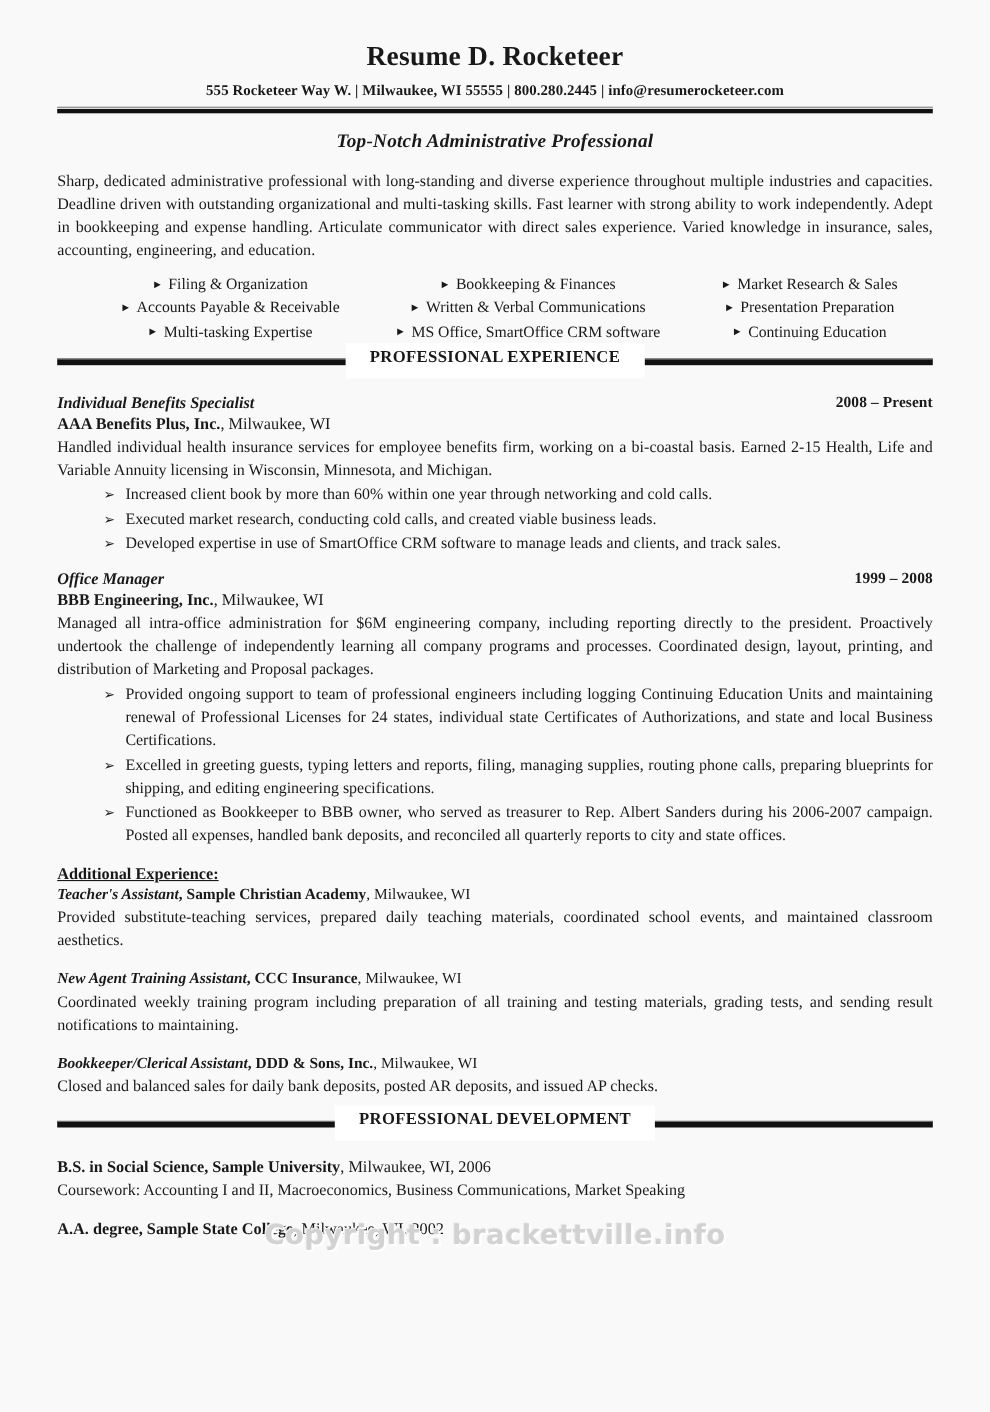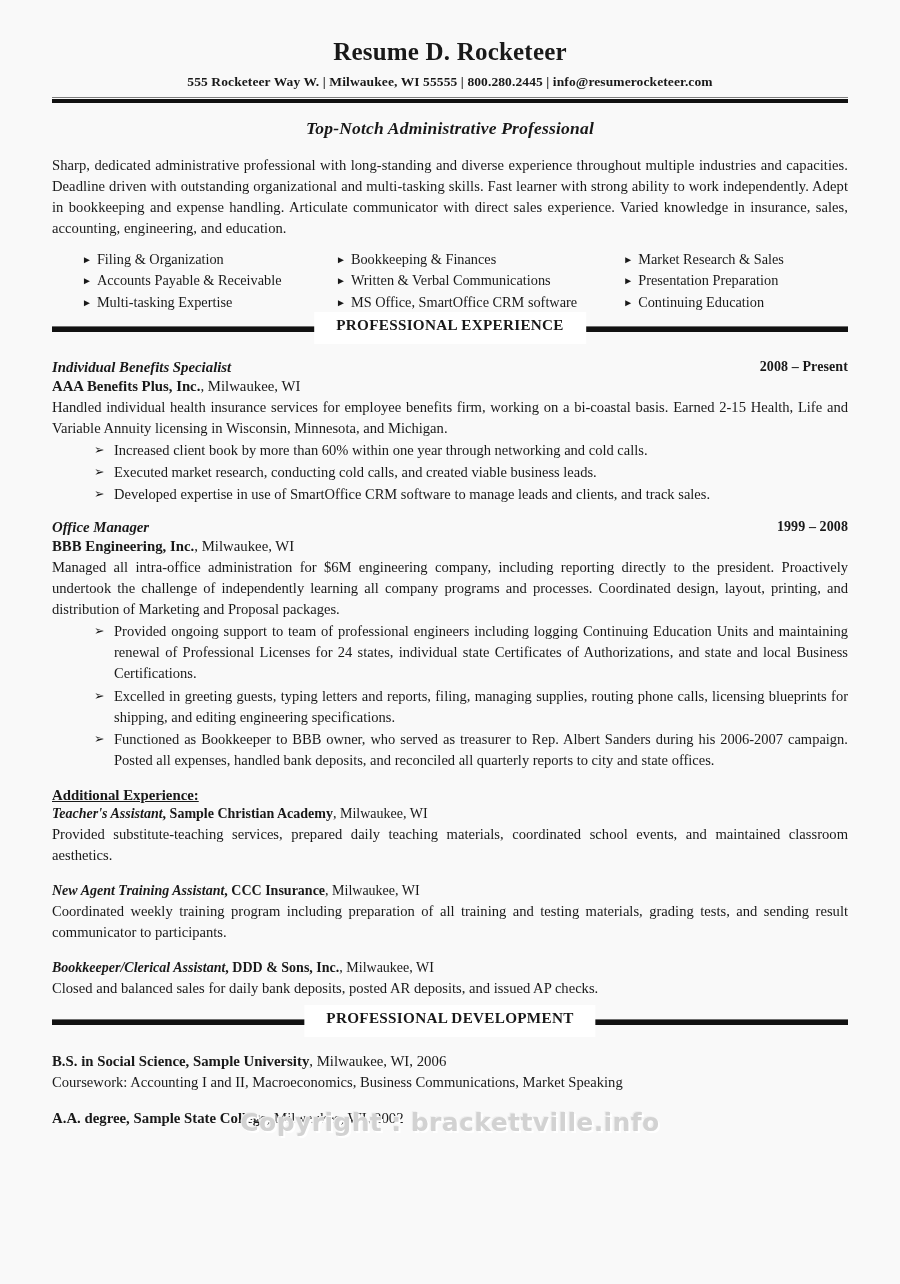--- a/index.html
+++ b/index.html
@@ -82,20 +82,21 @@
     line-height: 1.44;
     text-align: justify;
     letter-spacing: 0.05px;
   }
 
   
   .skills {
     margin-top: 10px;
     display: flex;
     padding-left: 30px;
+    text-align: center;
   }
   .skills-col {
     display: flex;
     flex-direction: column;
   }
   .skills-col.c1 { width: 260px; }
   .skills-col.c2 { width: 294px; }
   .skills-col.c3 { width: 230px; }
   .skill {
     font-size: 14.3px;
@@ -293,35 +294,35 @@
 
       <div class="job-block">
         <div class="job-head">
           <div class="job-title">Office Manager</div>
           <div class="job-dates">1999 – 2008</div>
         </div>
         <div class="job-company"><b>BBB Engineering, Inc.</b><span>, Milwaukee, WI</span></div>
         <div class="job-desc">Managed all intra-office administration for $6M engineering company, including reporting directly to the president. Proactively undertook the challenge of independently learning all company programs and processes. Coordinated design, layout, printing, and distribution of Marketing and Proposal packages.</div>
         <ul class="bullets">
           <li><span class="arrow">➢</span><span>Provided ongoing support to team of professional engineers including logging Continuing Education Units and maintaining renewal of Professional Licenses for 24 states, individual state Certificates of Authorizations, and state and local Business Certifications.</span></li>
-          <li><span class="arrow">➢</span><span>Excelled in greeting guests, typing letters and reports, filing, managing supplies, routing phone calls, licensing blueprints for shipping, and editing engineering specifications.</span></li>
+          <li><span class="arrow">➢</span><span>Excelled in greeting guests, typing letters and reports, filing, managing supplies, routing phone calls, preparing blueprints for shipping, and editing engineering specifications.</span></li>
           <li><span class="arrow">➢</span><span>Functioned as Bookkeeper to BBB owner, who served as treasurer to Rep. Albert Sanders during his 2006-2007 campaign. Posted all expenses, handled bank deposits, and reconciled all quarterly reports to city and state offices.</span></li>
         </ul>
       </div>
 
       <div class="addl-heading">Additional Experience:</div>
 
       <div>
         <div class="addl-role"><i>Teacher's Assistant</i><b>, Sample Christian Academy</b><span>, Milwaukee, WI</span></div>
         <div class="addl-desc">Provided substitute-teaching services, prepared daily teaching materials, coordinated school events, and maintained classroom aesthetics.</div>
       </div>
 
       <div class="addl-block">
         <div class="addl-role"><i>New Agent Training Assistant</i><b>, CCC Insurance</b><span>, Milwaukee, WI</span></div>
-        <div class="addl-desc">Coordinated weekly training program including preparation of all training and testing materials, grading tests, and sending result communicator to participants.</div>
+        <div class="addl-desc">Coordinated weekly training program including preparation of all training and testing materials, grading tests, and sending result notifications to maintaining.</div>
       </div>
 
       <div class="addl-block">
         <div class="addl-role"><i>Bookkeeper/Clerical Assistant</i><b>, DDD &amp; Sons, Inc.</b><span>, Milwaukee, WI</span></div>
         <div class="addl-desc">Closed and balanced sales for daily bank deposits, posted AR deposits, and issued AP checks.</div>
       </div>
     </div>
 
     <div class="section-band" style="margin-top:20px;">
       <div class="bar"></div>

